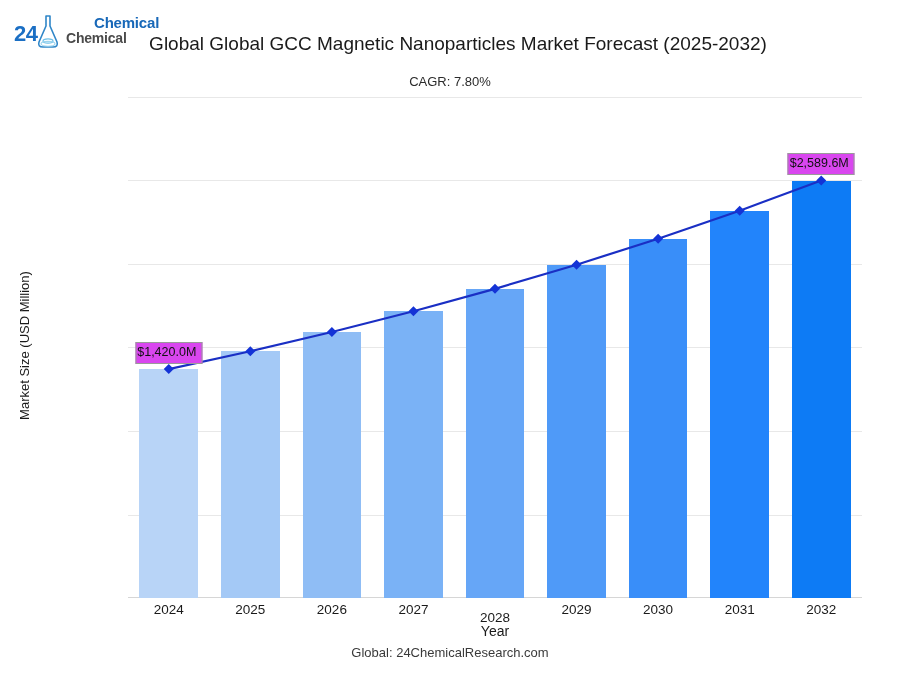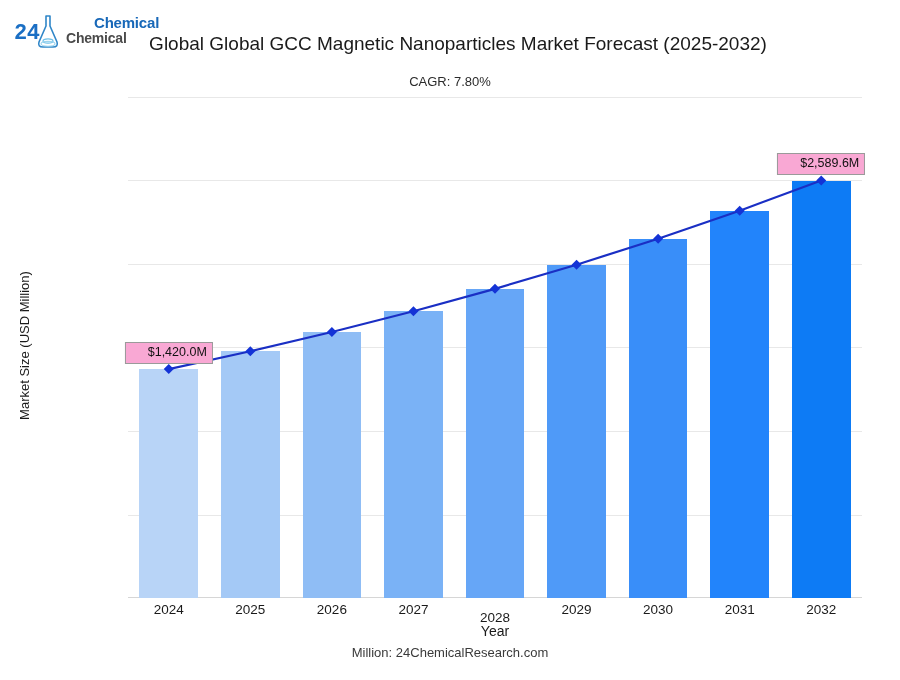--- a/index.html
+++ b/index.html
@@ -26,21 +26,21 @@
     position: absolute;
     left: 14px;
     top: 13px;
     width: 104px;
     height: 40px;
   }
   #logo .logo-24 {
     position: absolute;
     left: 0px;
     top: 8px;
-    font-family: Liberation Mono, monospace;
+    font-family: Liberation Sans, sans-serif;
     font-size: 22px;
     font-weight: bold;
     color: #1b6fc4;
     letter-spacing: -0.5px;
   }
   #logo .logo-flask {
     position: absolute;
     left: 23px;
     top: 2px;
     width: 22px;
@@ -159,24 +159,24 @@
   #line-layer {
     position: absolute;
     left: 0; top: 0;
     width: 734px;
     height: 501px;
     overflow: visible;
   }
   .value-box {
     position: absolute;
     border: 1px solid #9a9a9a;
-    background: #f9a8d4;
+    background: #d946ef;
     font-size: 12.5px;
     color: #111111;
-    padding: 2px 5px 3px 22px;
+    padding: 2px 5px 3px 1px;
     white-space: nowrap;
     transform: translateX(-50%);
     line-height: 15px;
   }
 </style>
 </head>
 <body>
 
 <div id="chart-root">
 
@@ -188,21 +188,21 @@
       <ellipse cx="11" cy="28.8" rx="7" ry="2.4" fill="none" stroke="#9ad4ef" stroke-width="1.1"></ellipse>
     </svg>
     <span class="logo-word1">Chemical</span>
     <span class="logo-word2">Chemical</span>
   </div>
 
   <div id="chart-title">Global Global GCC Magnetic Nanoparticles Market Forecast (2025-2032)</div>
   <div id="cagr-subtitle">CAGR: 7.80%</div>
   <div id="ylabel">Market Size (USD Million)</div>
   <div id="xlabel">Year</div>
-  <div id="source-note">Million: 24ChemicalResearch.com</div>
+  <div id="source-note">Global: 24ChemicalResearch.com</div>
 
   <div id="plot">
     <div id="grid-layer">
         <div class="gridline" style="top: 417.503px;"></div>
         <div class="gridline" style="top: 334.005px;"></div>
         <div class="gridline" style="top: 250.492px;"></div>
         <div class="gridline" style="top: 166.995px;"></div>
         <div class="gridline" style="top: 83.4973px;"></div>
         <div class="gridline" style="top: 0px;"></div>
       </div>

